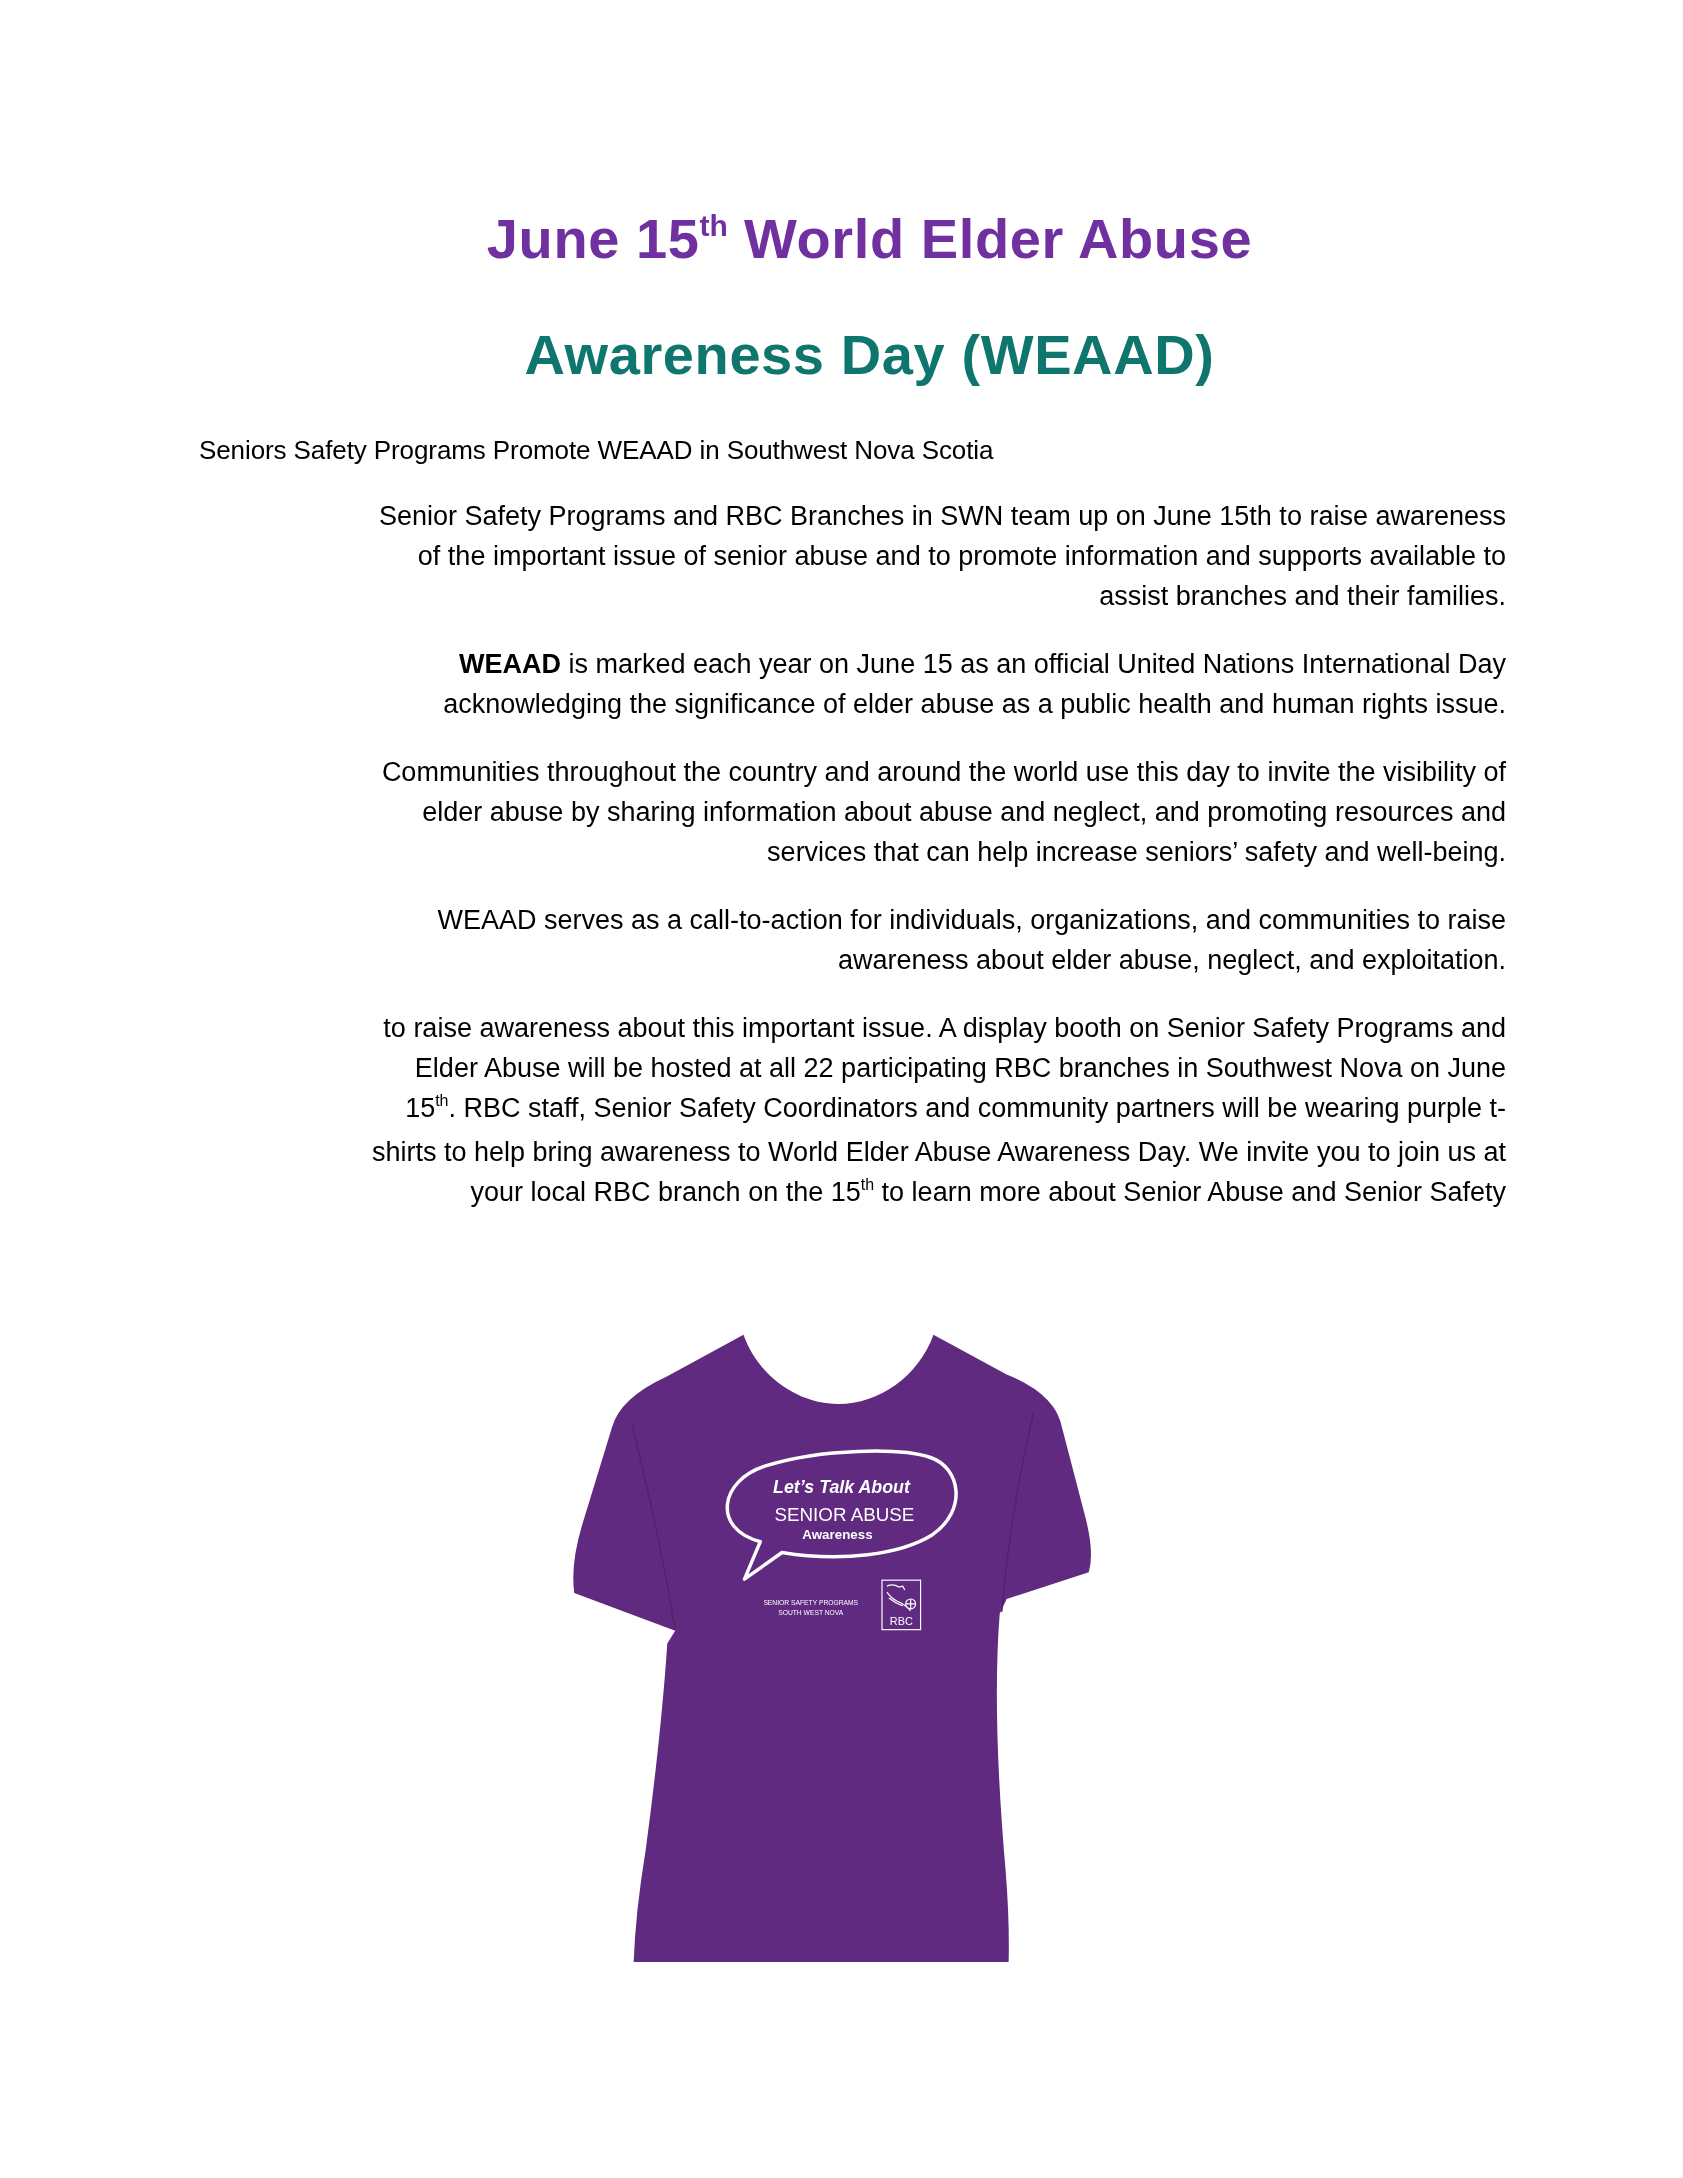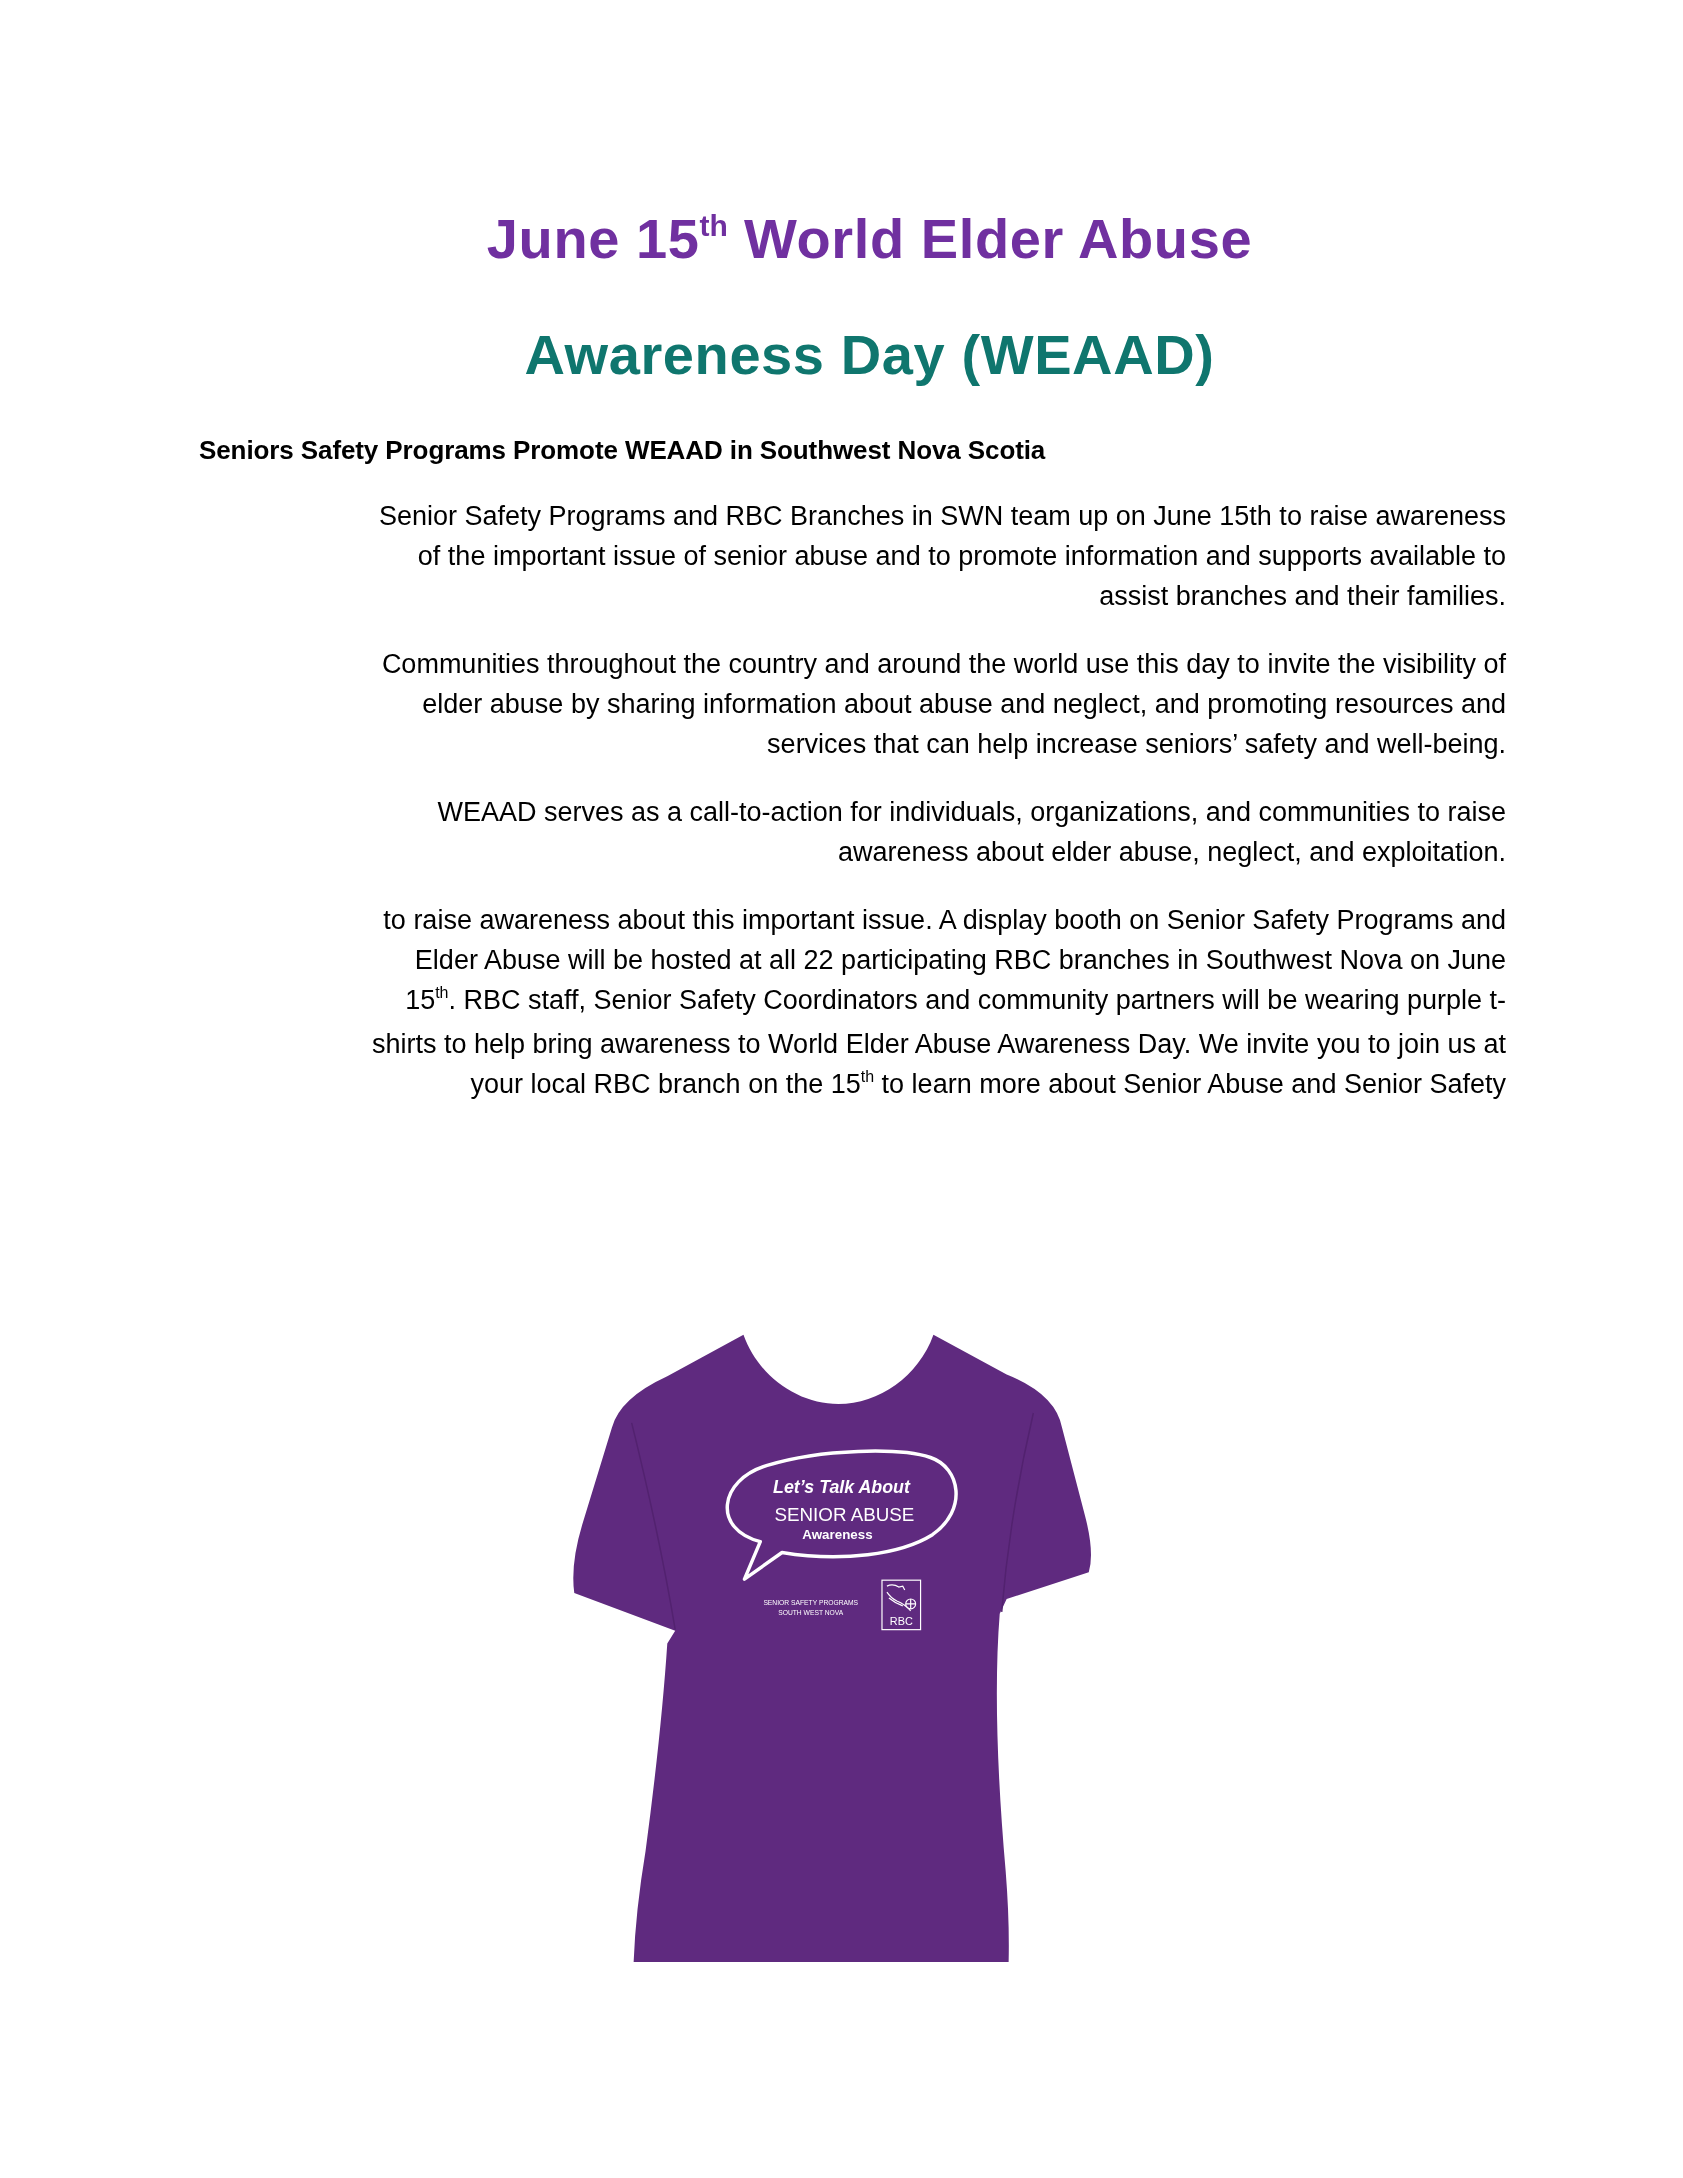--- a/index.html
+++ b/index.html
@@ -4,21 +4,21 @@
 <style>
   html, body { margin: 0; padding: 0; background: #ffffff; }
   body { width: 1683px; height: 2178px; position: relative; overflow: hidden;
          font-family: "Liberation Sans", "DejaVu Sans", sans-serif; color: #000; }
   .title-line { position: absolute; left: 0; width: 1683px; text-align: center;
                 font-family: "Liberation Sans", sans-serif; font-weight: bold;
                 font-size: 56px; line-height: 69px; letter-spacing: 0.6px; padding-left: 28px; }
   .title-line sup { font-size: 30px; vertical-align: 0; position: relative; top: -22px; letter-spacing: 0; }
   #title-1 { top: 204px; }
   #title-2 { top: 320px; }
-  .subheading { position: absolute; left: 199px; top: 433px; font-size: 26px; font-weight: bold; line-height: 34px; letter-spacing: -0.1px; }
+  .subheading { position: absolute; left: 199px; top: 433px; font-size: 26px; font-weight: normal; line-height: 34px; letter-spacing: -0.1px; }
   .body-text { position: absolute; left: 199px; top: 496px; width: 1307px; font-size: 27px; line-height: 40px; }
   .para { margin: 0 0 28px 0; text-align: right; }
   .line { display: block; white-space: nowrap; }
   .para sup { font-size: 16px; vertical-align: 0; position: relative; top: -11px; }
   .bold { font-weight: bold; }
   .shirt-wrap { position: absolute; left: 564px; top: 1317px; width: 540px; height: 653px; }
   .shirt-wrap svg { display: block; }
   .shirt-text { font-family: "Liberation Sans", sans-serif; fill: #ffffff; }
 </style>
 </head>
@@ -29,20 +29,24 @@
 </div>
 <div class="title-line" id="title-2" style="color:#0f766e">Awareness Day (WEAAD)</div>
 
 <div class="subheading">Seniors Safety Programs Promote WEAAD in Southwest Nova Scotia</div>
 
 <div class="body-text">
   <p class="para">
     <span class="line">Senior Safety Programs and RBC Branches in SWN team up on June 15th to raise awareness</span>
     <span class="line">of the important issue of senior abuse and to promote information and supports available to</span>
     <span class="line">assist branches and their families.</span>
+  </p>
+  <p class="para">
+    <span class="line"><span class="bold">WEAAD</span><span> is marked each year on June 15 as an official United Nations International Day</span></span>
+    <span class="line">acknowledging the significance of elder abuse as a public health and human rights issue.</span>
   </p>
   <p class="para">
     <span class="line">Communities throughout the country and around the world use this day to invite the visibility of</span>
     <span class="line">elder abuse by sharing information about abuse and neglect, and promoting resources and</span>
     <span class="line">services that can help increase seniors’ safety and well-being.</span>
   </p>
   <p class="para">
     <span class="line">WEAAD serves as a call-to-action for individuals, organizations, and communities to raise</span>
     <span class="line">awareness about elder abuse, neglect, and exploitation.</span>
   </p>

